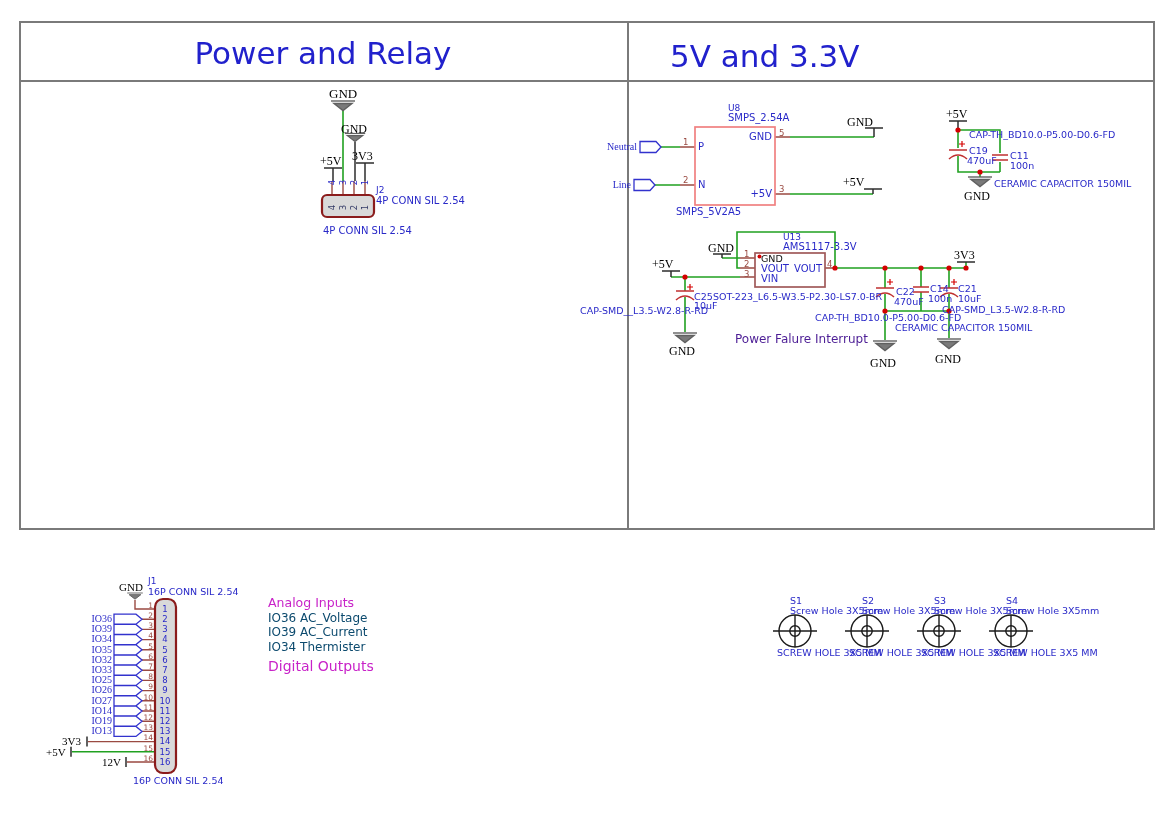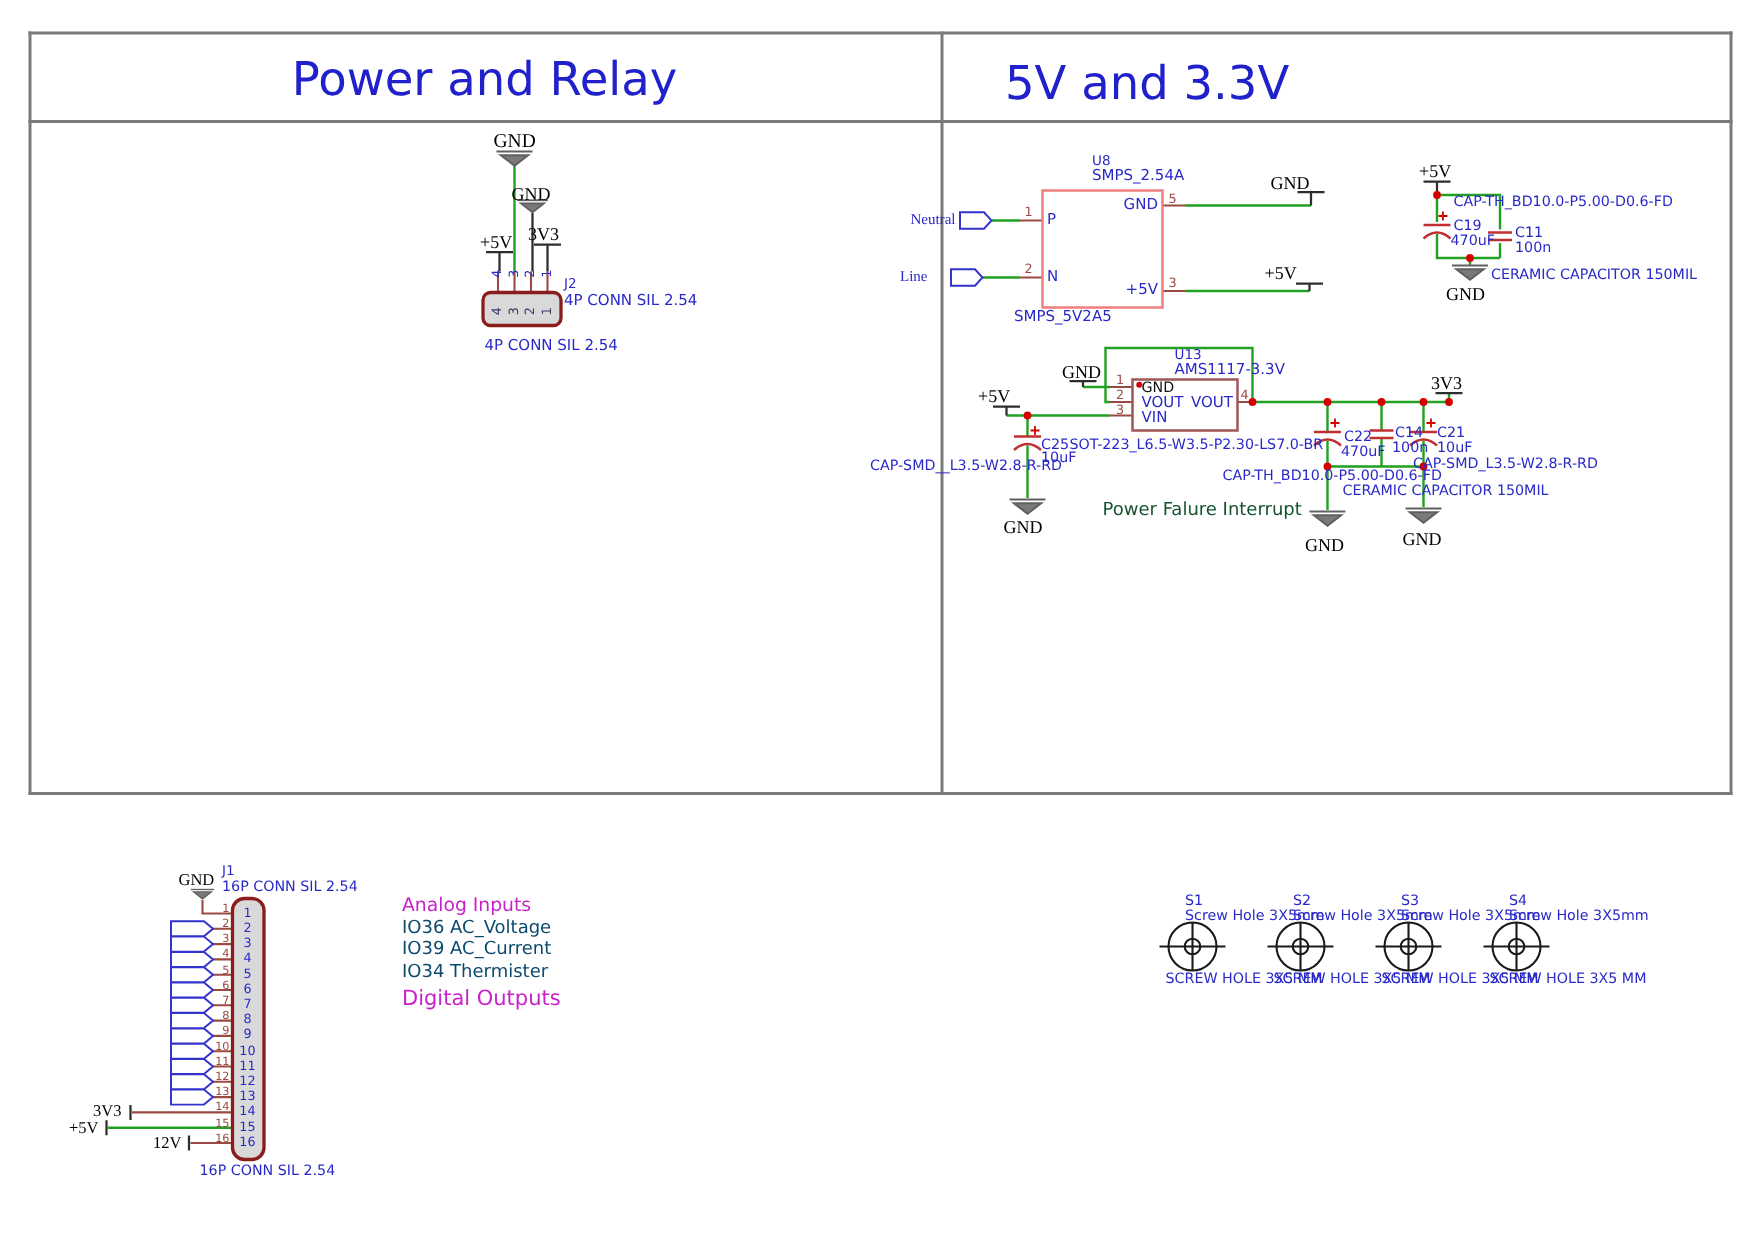--- a/index.html
+++ b/index.html
@@ -4,21 +4,21 @@
 <style>
   html,body{margin:0;padding:0;background:#fff;}
   #root{position:relative;width:1169px;height:828px;background:#fff;overflow:hidden;
         font-family:"DejaVu Sans",sans-serif;}
   .t{position:absolute;white-space:nowrap;line-height:1;}
   .serif{font-family:"Liberation Serif","DejaVu Serif",serif;color:#000;}
   .blue{color:#2929c8;}
   .navy{color:#333a66;}
   .pn{color:#9a4a42;}
   .mag{color:#c822c8;}
-  .aqua{color:#14532d;text-align:right;}
+  .aqua{color:#4c1d95;text-align:right;}
   .f8{font-size:8.5px;}
   .f9{font-size:9px;}
   .f95{font-size:9.5px;}
   .f10{font-size:10px;}
   .f11{font-size:11px;}
   .f12{font-size:12px;}
   .f13{font-size:13px;}
   .title{font-size:31px;color:#2121cc;}
   .frame{position:absolute;background:#7a7a7a;}
   .col{display:flex;flex-direction:column;}
@@ -197,21 +197,21 @@
   <span class="rotnum navy">4</span>
       <span class="rotnum navy">3</span>
       <span class="rotnum navy">2</span>
       <span class="rotnum navy">1</span>
     </div>
 
   <div class="t blue f9" style="left:728px;top:104px">U8</div>
   <div class="t blue f10" style="left:728px;top:113px">SMPS_2.54A</div>
   <div class="t blue f10" style="left:676px;top:207px">SMPS_5V2A5</div>
   <div class="t serif blue f10" style="left:600px;top:142px;width:37px;text-align:right">Neutral</div>
-  <div class="t serif blue f10" style="left:600px;top:180px;width:31px;">Line</div>
+  <div class="t serif blue f10" style="left:600px;top:180px;width:31px;text-align:right">Line</div>
   <div class="t blue f10" style="left:698px;top:142px">P</div>
   <div class="t blue f10" style="left:698px;top:180px">N</div>
   <div class="t blue f10" style="left:740px;top:132px;width:32px;text-align:right">GND</div>
   <div class="t blue f10" style="left:740px;top:189px;width:32px;text-align:right">+5V</div>
   <div class="t pn f8" style="left:683px;top:138px">1</div>
   <div class="t pn f8" style="left:683px;top:176px">2</div>
   <div class="t pn f8" style="left:779px;top:129px">5</div>
   <div class="t pn f8" style="left:779px;top:185px">3</div>
   <div class="t serif f12" style="left:847px;top:116px">GND</div>
   <div class="t serif f12" style="left:843px;top:176px">+5V</div>
@@ -256,20 +256,35 @@
   <div class="t serif f12" style="left:935px;top:353px">GND</div>
   <div class="t aqua f12" style="left:735px;top:333px">Power Falure Interrupt</div>
 
   <div class="t serif f11" style="left:119px;top:582px">GND</div>
   <div class="t blue f9" style="left:148px;top:577px">J1</div>
   <div class="t blue f95" style="left:148px;top:587px">16P CONN SIL 2.54</div>
   <div class="t blue f95" style="left:133px;top:776px">16P CONN SIL 2.54</div>
   <div class="t serif f11" style="left:62px;top:736px">3V3</div>
   <div class="t serif f11" style="left:46px;top:746.5px">+5V</div>
   <div class="t serif f11" style="left:102px;top:756.5px">12V</div>
+  <div class="t col serif blue" style="left:58px;top:614.1px;width:54px;text-align:right;font-size:10px">
+
+  <div class="row10">IO36</div>
+      <div class="row10">IO39</div>
+      <div class="row10">IO34</div>
+      <div class="row10">IO35</div>
+      <div class="row10">IO32</div>
+      <div class="row10">IO33</div>
+      <div class="row10">IO25</div>
+      <div class="row10">IO26</div>
+      <div class="row10">IO27</div>
+      <div class="row10">IO14</div>
+      <div class="row10">IO19</div>
+      <div class="row10">IO13</div>
+    </div>
   <div class="t col pn" style="left:140px;top:600.9px;width:13px;text-align:right;font-size:7.5px">
 
   <div class="row10">1</div>
       <div class="row10">2</div>
       <div class="row10">3</div>
       <div class="row10">4</div>
       <div class="row10">5</div>
       <div class="row10">6</div>
       <div class="row10">7</div>
       <div class="row10">8</div>

